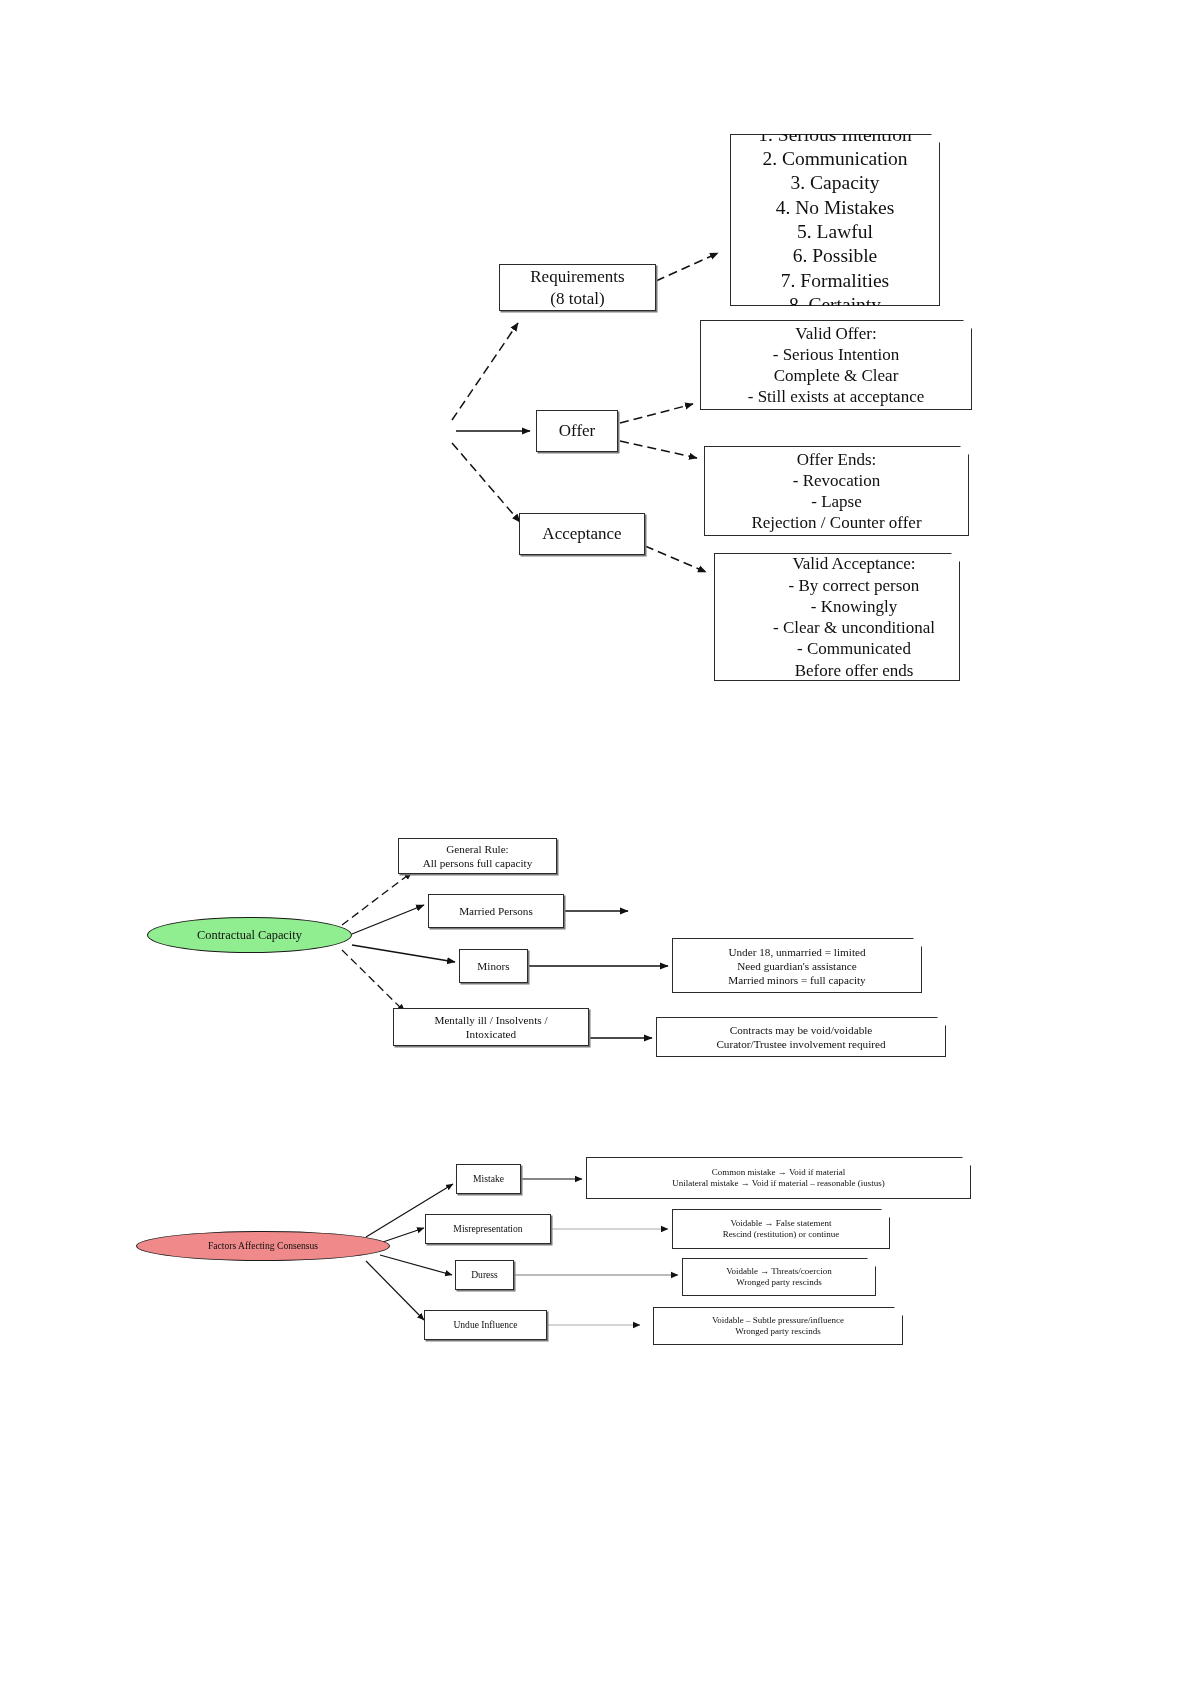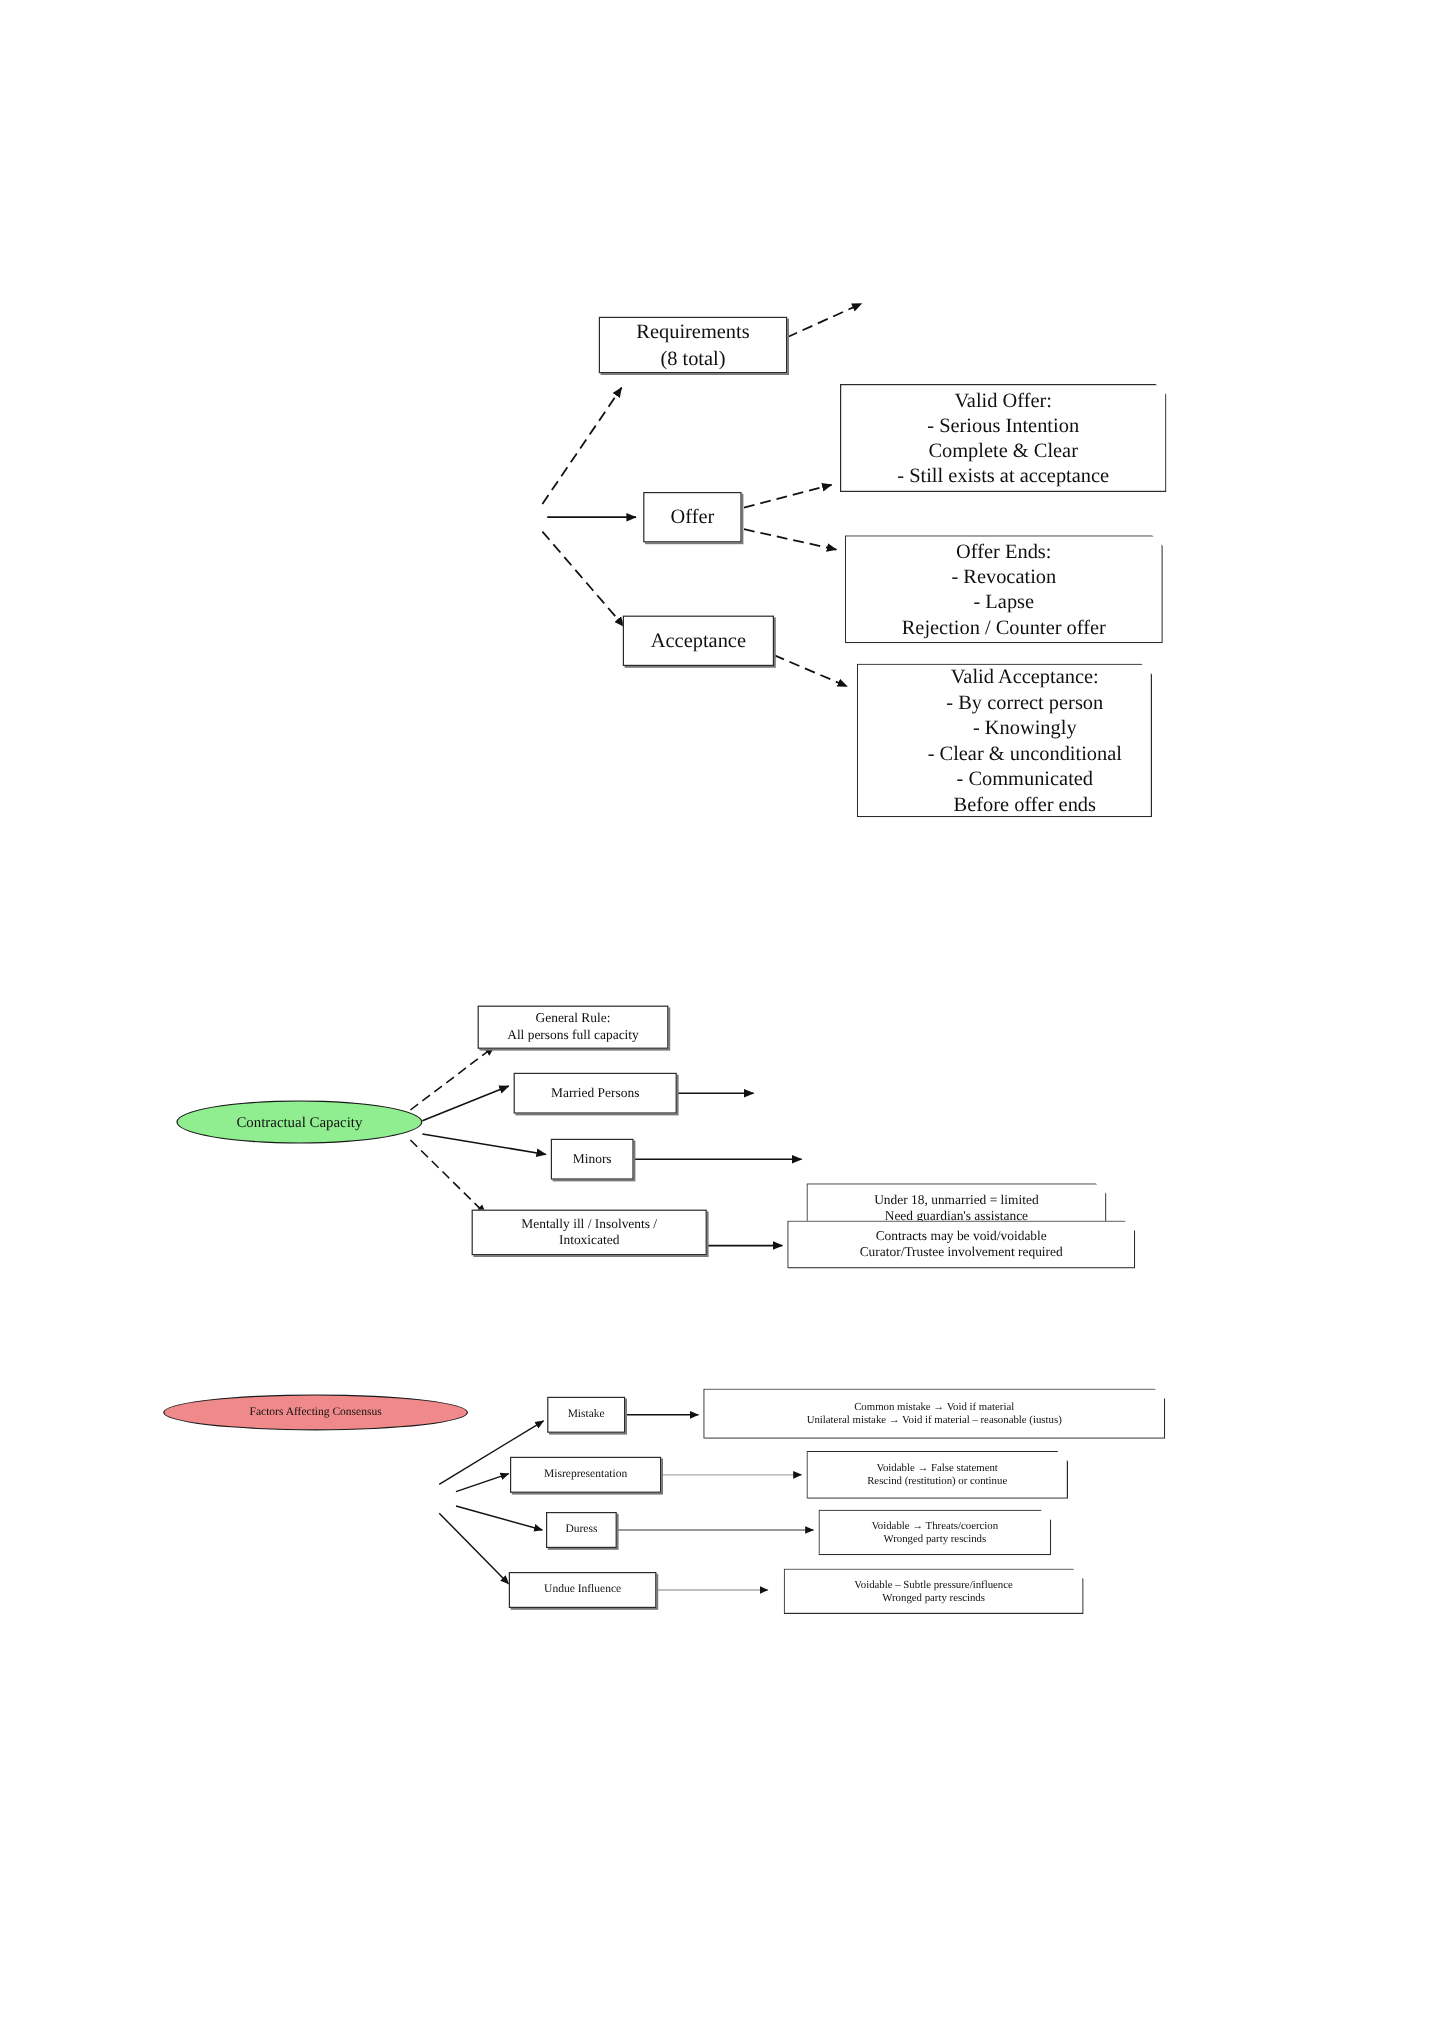--- a/index.html
+++ b/index.html
@@ -94,20 +94,32 @@
   </svg>
 
 
   <div class="node box t20" style="left:499px;top:264px;width:157px;height:47px;">
     <div class="lines">
       <div>Requirements</div>
       <div>(8 total)</div>
     </div>
   </div>
 
+  <div class="node box notch t24" style="left:730px;top:134px;width:210px;height:172px;">
+    <div class="lines">
+      <div>1. Serious Intention</div>
+      <div>2. Communication</div>
+      <div>3. Capacity</div>
+      <div>4. No Mistakes</div>
+      <div>5. Lawful</div>
+      <div>6. Possible</div>
+      <div>7. Formalities</div>
+      <div>8. Certainty</div>
+    </div>
+  </div>
 
   <div class="node box t20" style="left:536px;top:410px;width:82px;height:42px;">
     <span>Offer</span>
   </div>
 
   <div class="node box notch t20" style="left:700px;top:320px;width:272px;height:90px;">
     <div class="lines">
       <div>Valid Offer:</div>
       <div>- Serious Intention</div>
       <div>Complete &amp; Clear</div>
@@ -152,21 +164,21 @@
 
   <div class="node box t13" style="left:428px;top:894px;width:136px;height:34px;">
     <span>Married Persons</span>
   </div>
 
 
   <div class="node box t13" style="left:459px;top:949px;width:69px;height:34px;">
     <span>Minors</span>
   </div>
 
-  <div class="node box notch t13" style="left:672px;top:938px;width:250px;height:55px;margin-top:48px;">
+  <div class="node box notch t13" style="left:672px;top:938px;width:250px;height:55px;">
     <div class="lines">
       <div>Under 18, unmarried = limited</div>
       <div>Need guardian's assistance</div>
       <div>Married minors = full capacity</div>
     </div>
   </div>
 
   <div class="node box t13" style="left:393px;top:1008px;width:196px;height:38px;">
     <div class="lines">
       <div>Mentally ill / Insolvents /</div>
@@ -174,21 +186,21 @@
     </div>
   </div>
 
   <div class="node box notch t13" style="left:656px;top:1017px;width:290px;height:40px;">
     <div class="lines">
       <div>Contracts may be void/voidable</div>
       <div>Curator/Trustee involvement required</div>
     </div>
   </div>
 
-  <div class="node ellipse red t11" style="left:136px;top:1162px;width:254px;height:30px;justify-content:center;">
+  <div class="node ellipse red t11" style="left:136px;top:1231px;width:254px;height:30px;justify-content:center;">
     <span>Factors Affecting Consensus</span>
   </div>
 
   <div class="node box t11" style="left:456px;top:1164px;width:65px;height:30px;">
     <span>Mistake</span>
   </div>
 
   <div class="node box notch t10" style="left:586px;top:1157px;width:385px;height:42px;">
     <div class="lines">
       <div>Common mistake → Void if material</div>

